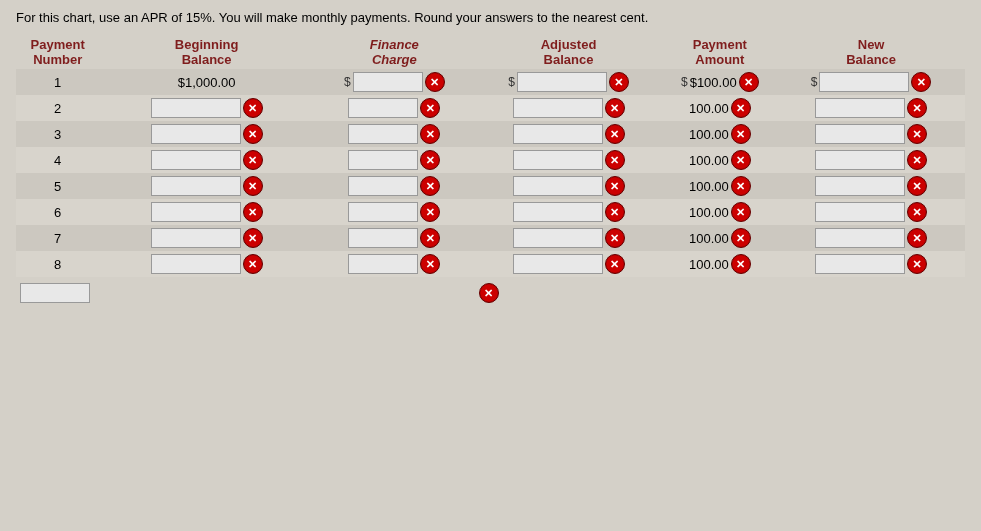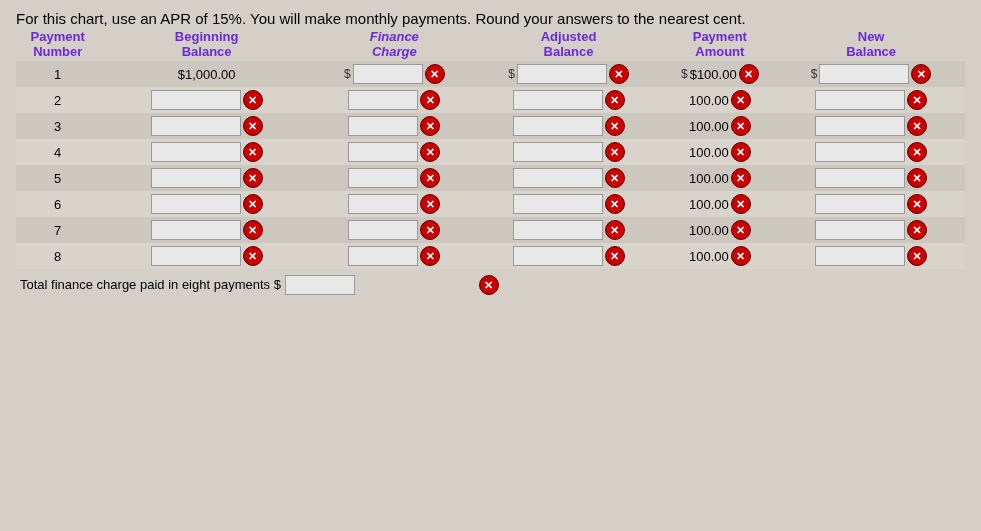--- a/index.html
+++ b/index.html
@@ -5,34 +5,35 @@
     * { box-sizing: border-box; margin: 0; padding: 0; }
     body {
       font-family: Arial, sans-serif;
       font-size: 13px;
       background: #d4d0c8;
       width: 981px;
       min-height: 531px;
       padding: 10px 16px;
     }
     .instruction {
-      font-size: 15px;
+      font-size: 13px;
+      margin-bottom: 10px;
       color: #000;
     }
     table {
       border-collapse: collapse;
       width: 100%;
     }
     th {
       font-weight: bold;
       text-align: center;
       vertical-align: bottom;
       padding: 2px 4px;
       font-size: 13px;
-      color: #6d28d9;
+      color: #7f1d1d;
     }
     td {
       text-align: center;
       vertical-align: middle;
       padding: 3px 4px;
       font-size: 13px;
       color: #000;
     }
     .input-cell {
       display: inline-flex;
@@ -295,21 +296,20 @@
           </div></td>
         <td><div class="input-cell">
             <input type="text" class="text-input" style="">
             <span class="x-btn"></span>
           </div></td>
       </tr>
     </tbody>
   <tfoot>
     <tr class="total-row">
       <td colspan="3">
-        <span class="total-label">Total finance charge paid in eight payments $</span>
         <input type="text" class="text-input-sm" value="" style="">
       </td>
       <td>
         <span class="x-btn"></span>
       </td>
       <td colspan="2"></td>
     </tr>
   </tfoot>
 </table>
 

